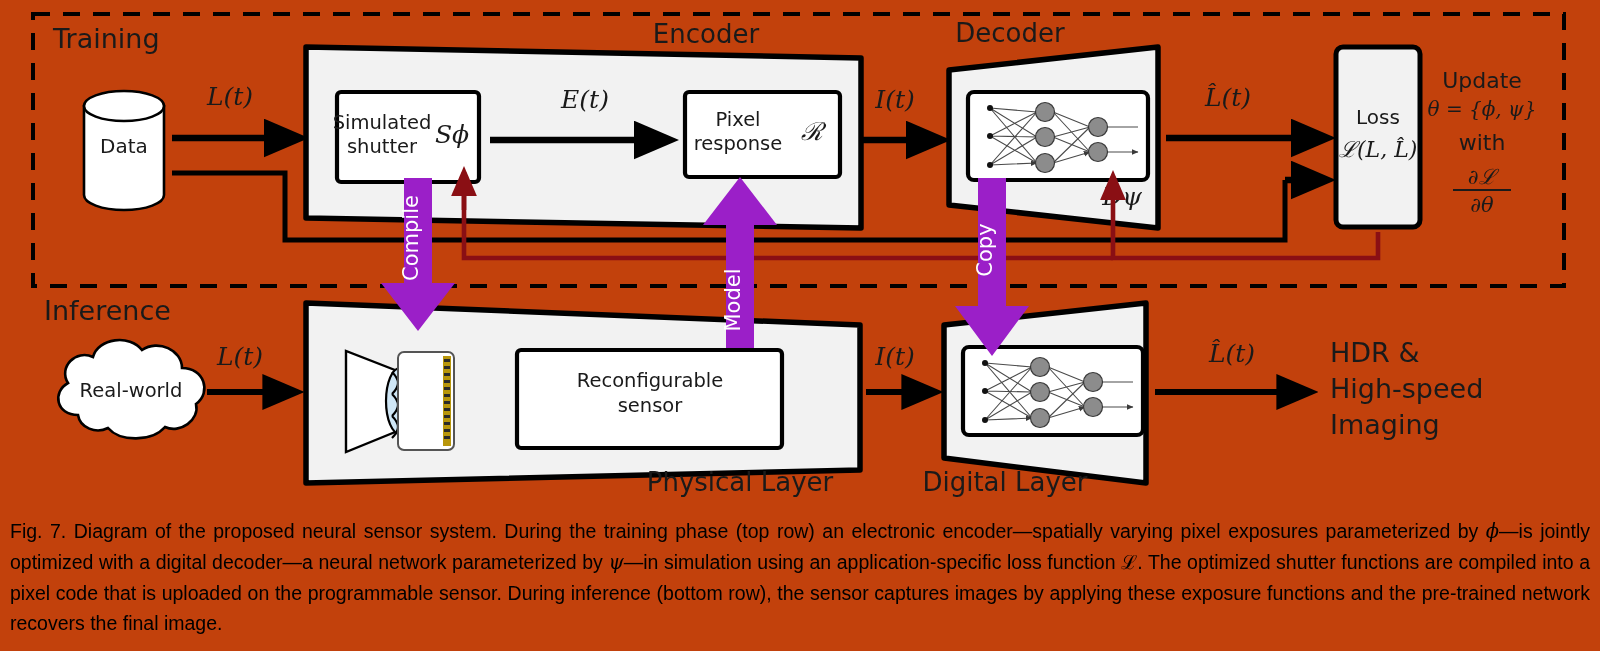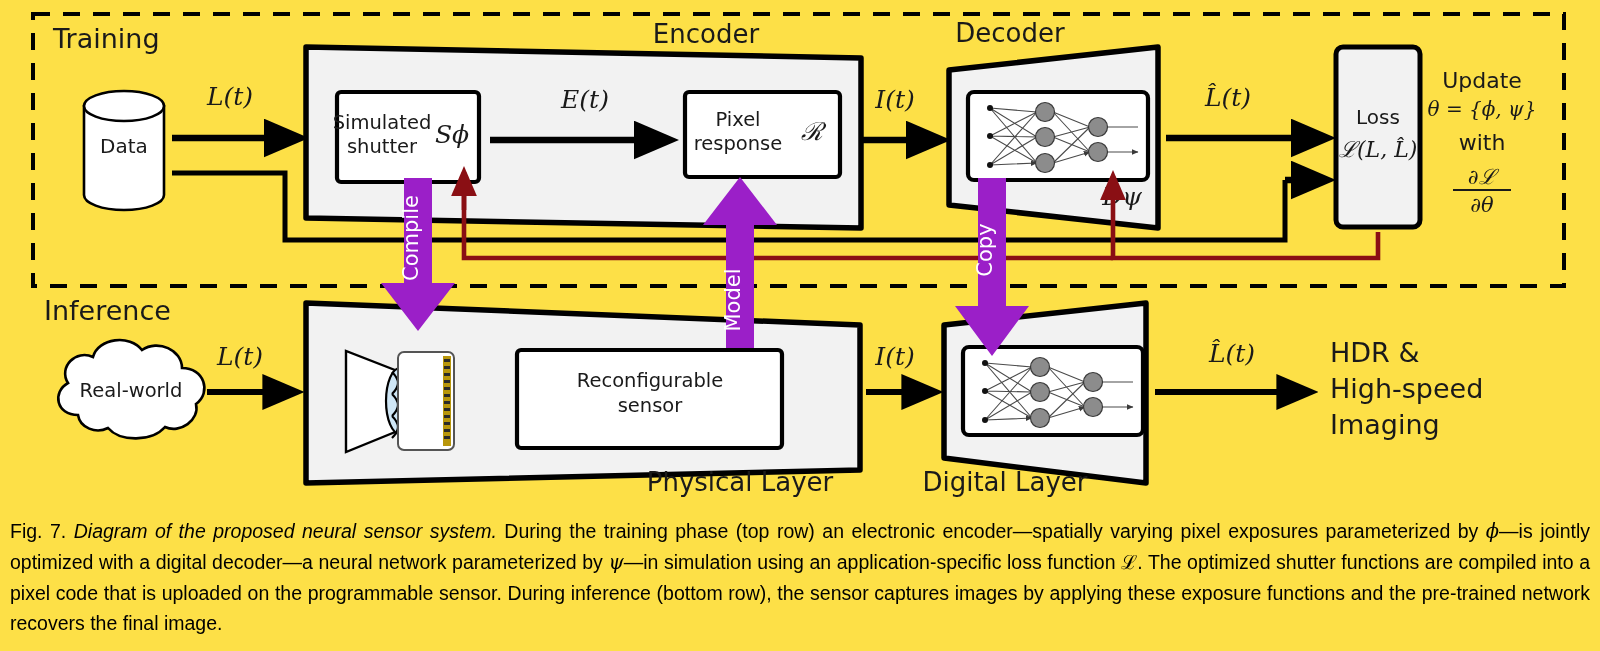--- a/index.html
+++ b/index.html
@@ -1,28 +1,28 @@
 <!DOCTYPE html>
 <html><head>
 <meta charset="utf-8">
 <style>
   html,body{margin:0;padding:0;background:#ffffff;}
   body{
     font-family:"DejaVu Sans","Liberation Sans",sans-serif;
     width:1600px;height:651px;overflow:hidden;
   }
-  #root{position:relative;width:1600px;height:651px;background:#fde047;}
+  #root{position:relative;width:1600px;height:651px;background:#c2410c;}
   svg#canvas{position:absolute;left:0;top:0;width:1600px;height:651px;}
 
   .caption{
     position:absolute;left:10px;top:516px;width:1580px;
     font-family:"Liberation Sans","DejaVu Sans",sans-serif;
     font-size:19.5px;line-height:30px;color:#000;text-align:justify;
   }
-  .caption .cap-em{font-style:italic;}
+  .caption .cap-em{}
   .mathi{font-family:"DejaVu Serif","Liberation Serif",serif;font-style:italic;}
   .mathu{font-family:"DejaVu Serif","Liberation Serif",serif;font-style:normal;}
 
   
   .t-sans{font-family:"DejaVu Sans","Liberation Sans",sans-serif;fill:#1a1a1a;}
   .t-math{font-family:"DejaVu Serif","Liberation Serif",serif;font-style:italic;fill:#1a1a1a;}
   .t-white{fill:#ffffff;font-family:"DejaVu Sans","Liberation Sans",sans-serif;}
 </style>
 </head>
 <body>

